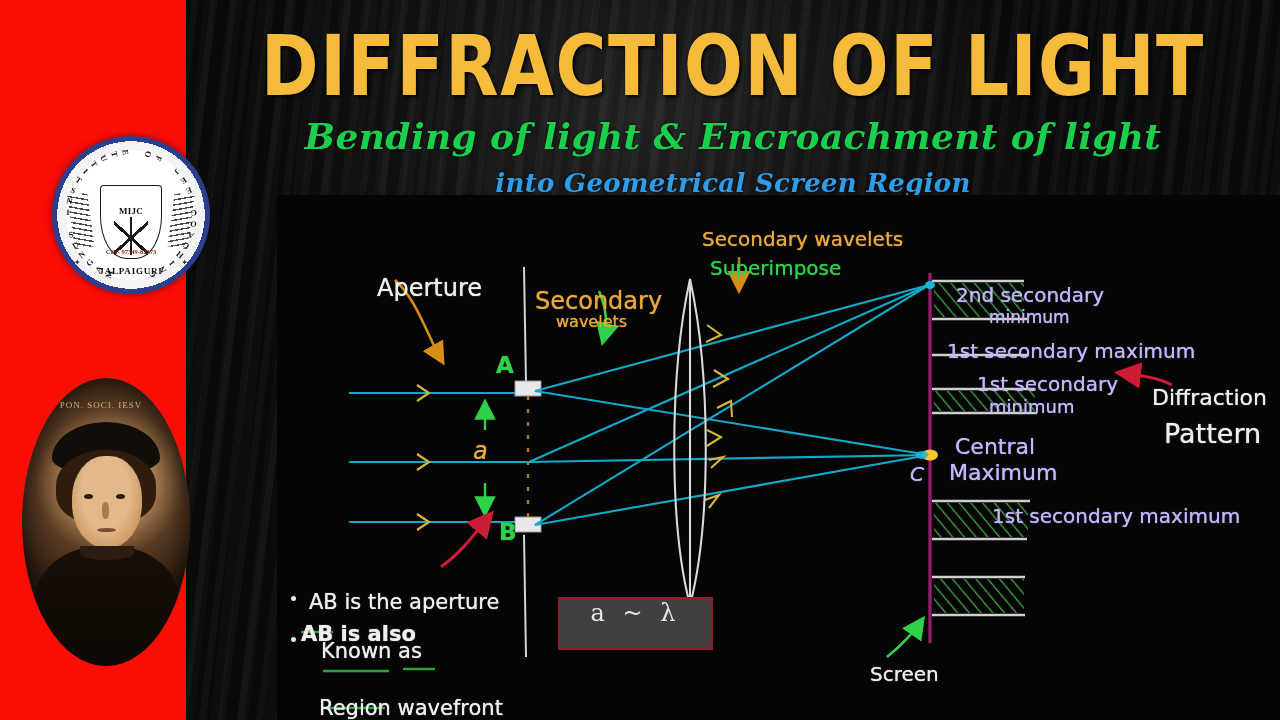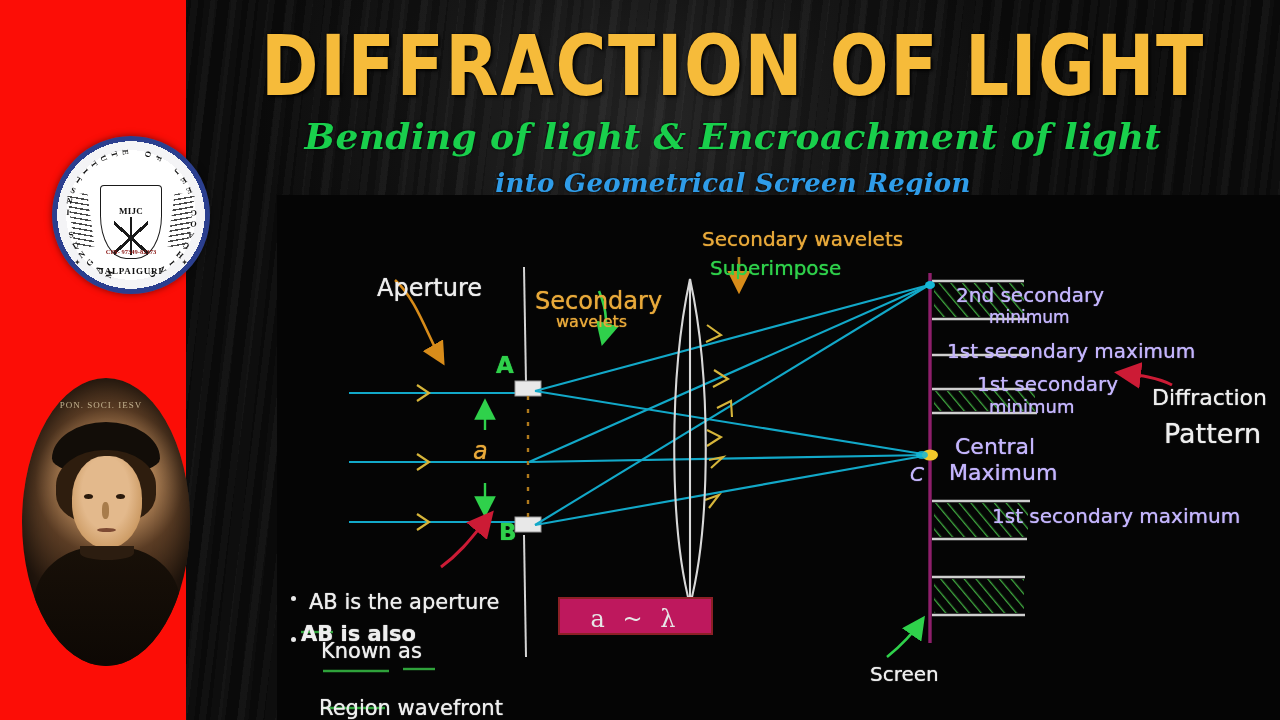--- a/index.html
+++ b/index.html
@@ -172,23 +172,23 @@
     font-family:"DejaVu Sans", sans-serif;
     white-space:nowrap; line-height:1.1;
     text-shadow:0 0 1px currentColor;
   }
   .hand.w{color:#eeeeee;}
   .hand.o{color:#e8a93a;}
   .hand.y{color:#c4b5fd;}
   .hand.g{color:#2fd14b;}
 
   #formula-box{
-    position:absolute; left:281px; top:402px; width:155px; height:38px;
-    border:2px solid #8c2026; background:#be185d;
-    display:flex; align-items:flex-end; justify-content:center;
+    position:absolute; left:281px; top:402px; width:155px; height:53px;
+    border:2px solid #8c2026; background:#404040;
+    display:flex; align-items:flex-start; justify-content:center;
   }
   #formula-box .f{
     color:#e6e6e6; font-size:24px; letter-spacing:5px;
     font-family:"DejaVu Serif", serif;
   }
 
   .bullet-dot{
     position:absolute; width:5px;height:5px;border-radius:50%;
     background:#e8e8e8;
   }

